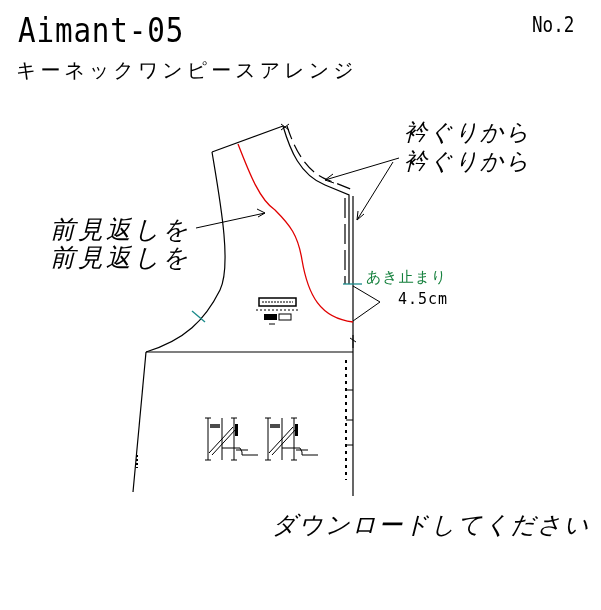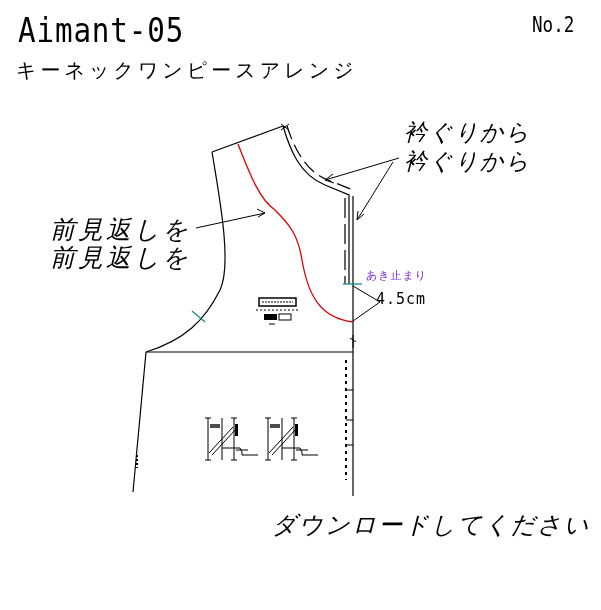--- a/index.html
+++ b/index.html
@@ -3,22 +3,22 @@
   <meta charset="utf-8">
   <style>
     html, body { margin: 0; padding: 0; background: #ffffff; }
     body { width: 601px; height: 610px; position: relative; overflow: hidden; font-family: "DejaVu Sans", sans-serif; color: #000; }
     .abs { position: absolute; white-space: nowrap; }
     .title { left: 18px; top: 10px; font-family: "DejaVu Sans Mono", monospace; font-size: 34px; letter-spacing: 1px; transform: scaleX(0.86); transform-origin: left top; }
     .pageno { left: 532px; top: 12px; font-family: "DejaVu Sans Mono", monospace; font-size: 22px; transform: scaleX(0.8); transform-origin: left top; }
     .subtitle { left: 16px; top: 57px; font-size: 20px; letter-spacing: 4px; }
     .note-right { left: 404px; top: 118px; font-size: 23px; line-height: 29px; letter-spacing: 2px; }
     .note-left { left: 50px; top: 216px; font-size: 25px; line-height: 28px; letter-spacing: 3px; }
-    .label-opening { left: 366px; top: 268px; font-size: 11px; letter-spacing: 1px; color: #6d28d9; }
-    .label-measure { left: 376px; top: 290px; font-size: 15px; letter-spacing: 1px; font-family: "DejaVu Sans Mono", monospace; }
+    .label-opening { left: 366px; top: 268px; font-size: 15px; letter-spacing: 1px; color: #15803d; }
+    .label-measure { left: 398px; top: 290px; font-size: 15px; letter-spacing: 1px; font-family: "DejaVu Sans Mono", monospace; }
     .note-bottom { left: 272px; top: 512px; font-size: 24px; line-height: 27px; letter-spacing: 2px; }
     svg.drawing { position: absolute; left: 0; top: 0; }
     .line { white-space: pre; display: block; font-style: italic; }
   </style>
 </head>
 <body>
 
 <div class="abs title">Aimant-05</div>
 <div class="abs pageno">No.2</div>
 <div class="abs subtitle">キーネックワンピースアレンジ</div>

